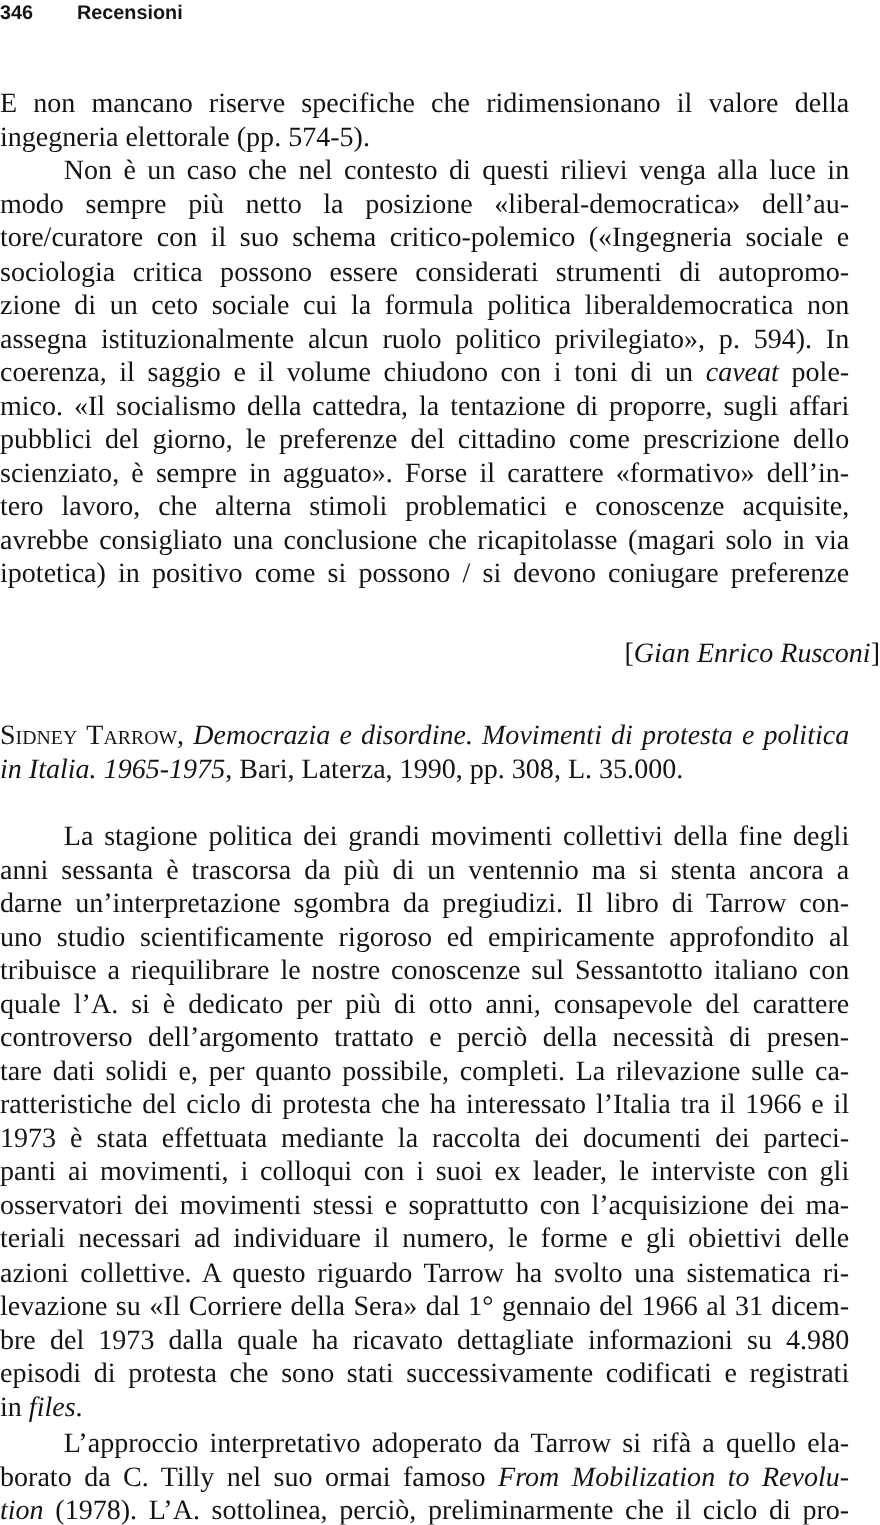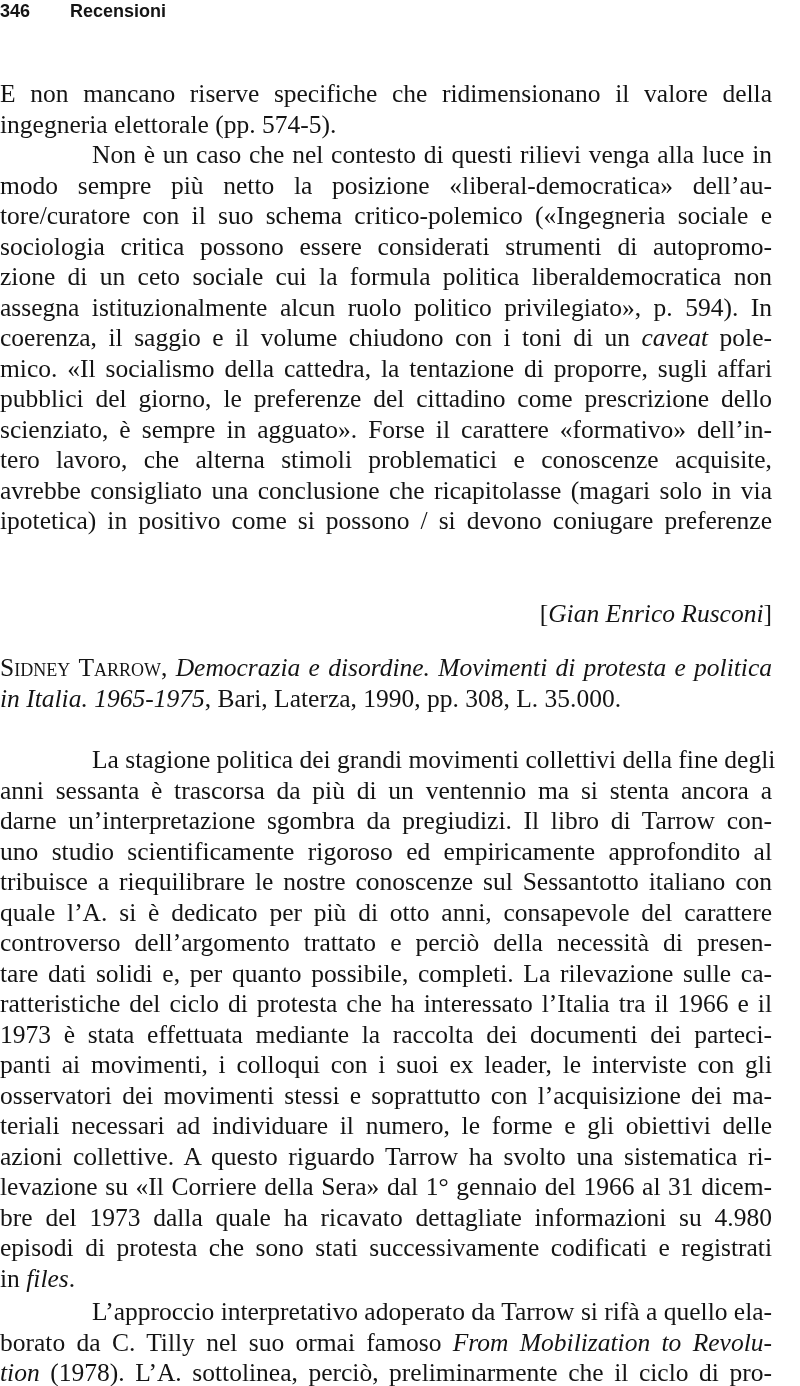--- a/index.html
+++ b/index.html
@@ -46,33 +46,33 @@
       line-height: 30.5px;
       text-align: justify;
       text-align-last: justify;
       white-space: nowrap;
       overflow: visible;
     }
     .line.last {
       text-align-last: left;
     }
     .line.indent {
-      padding-left: 92px;
+      padding-left: 58px;
     }
     .line.right {
       text-align: right;
       text-align-last: right;
     }
     .line i { font-style: italic; }
     .sc {
       font-variant: small-caps;
     }
     #block-1 { top: 55px; }
     #block-2 { top: 116px; }
-    #signature { top: 575px; }
+    #signature { top: 555px; padding-left: 28px; }
     #book-ref { top: 629px; }
     #block-3 { top: 721px; }
     #block-4 { top: 1265px; }
     .line span { white-space: pre; }
   </style>
 </head>
 <body>
 
 <header class="running-head">
   <span class="folio">346</span><span class="section">Recensioni</span>

